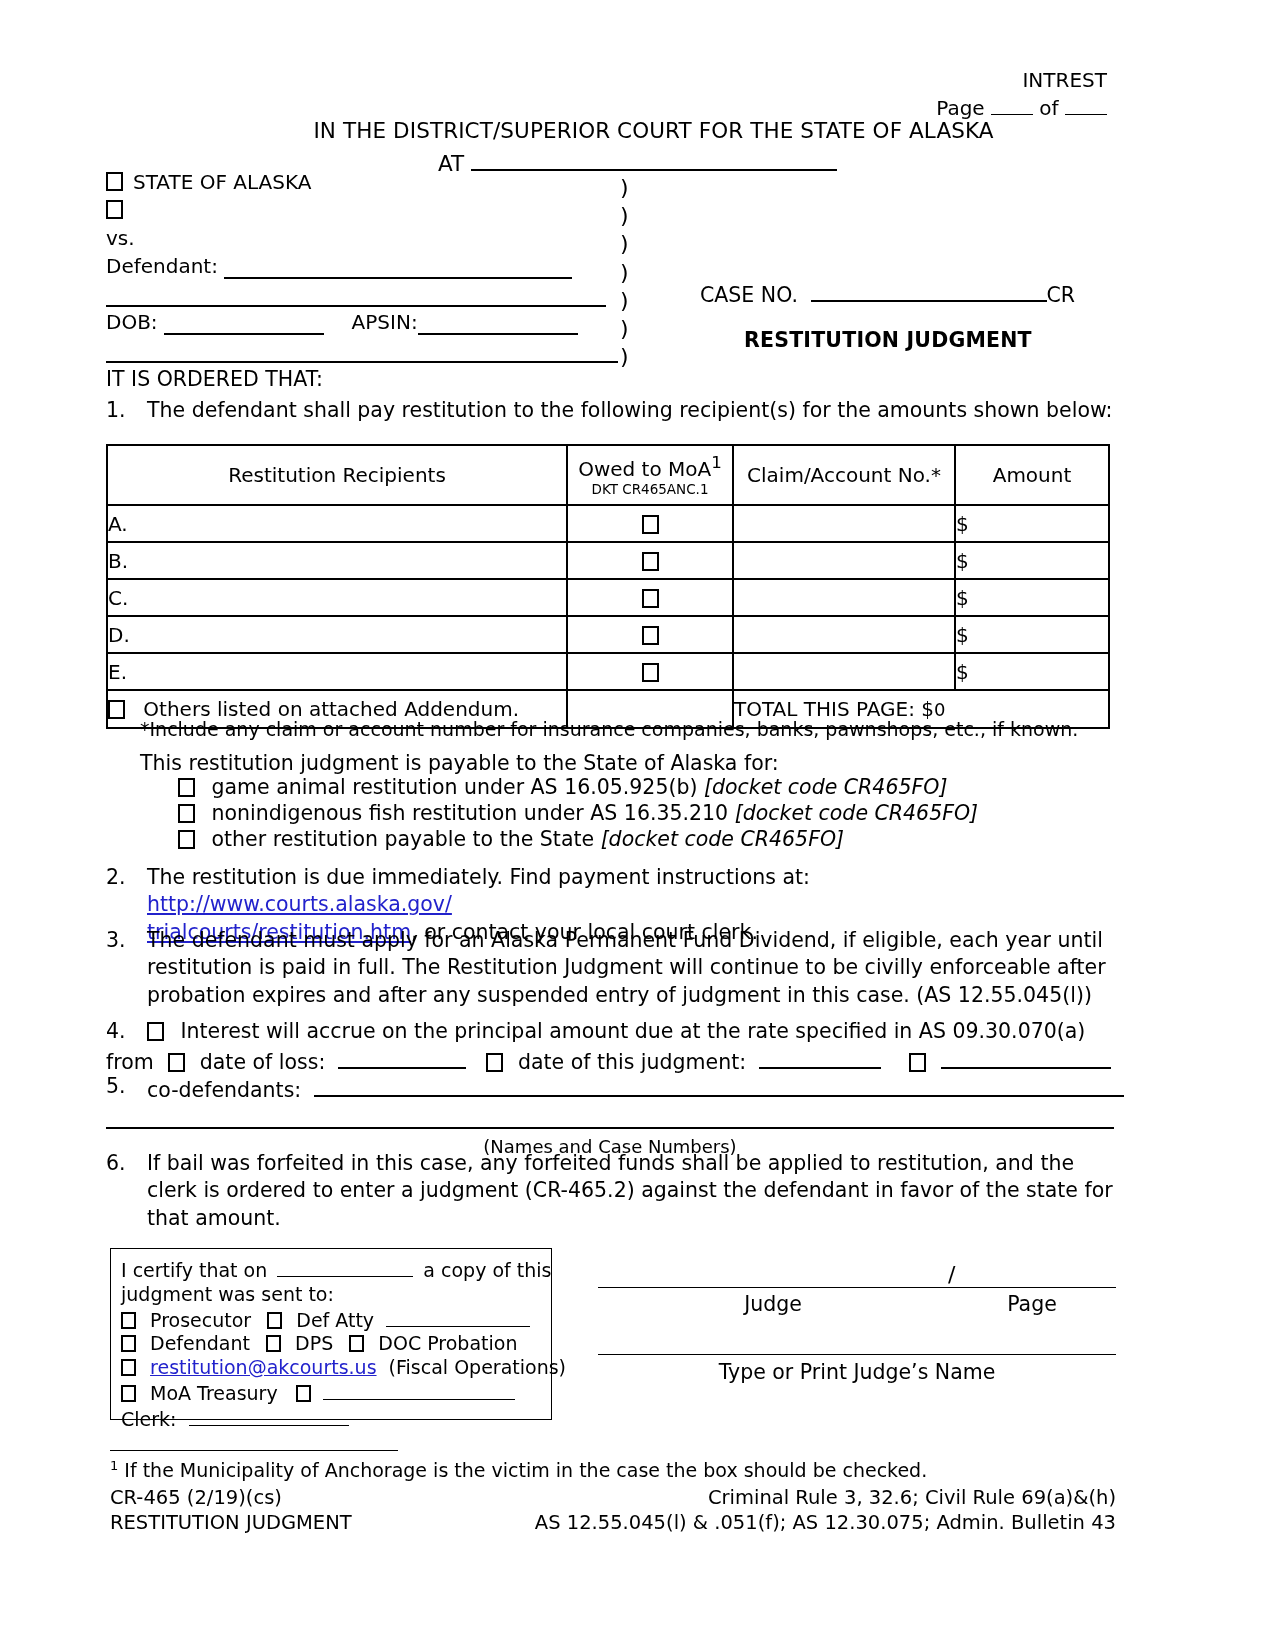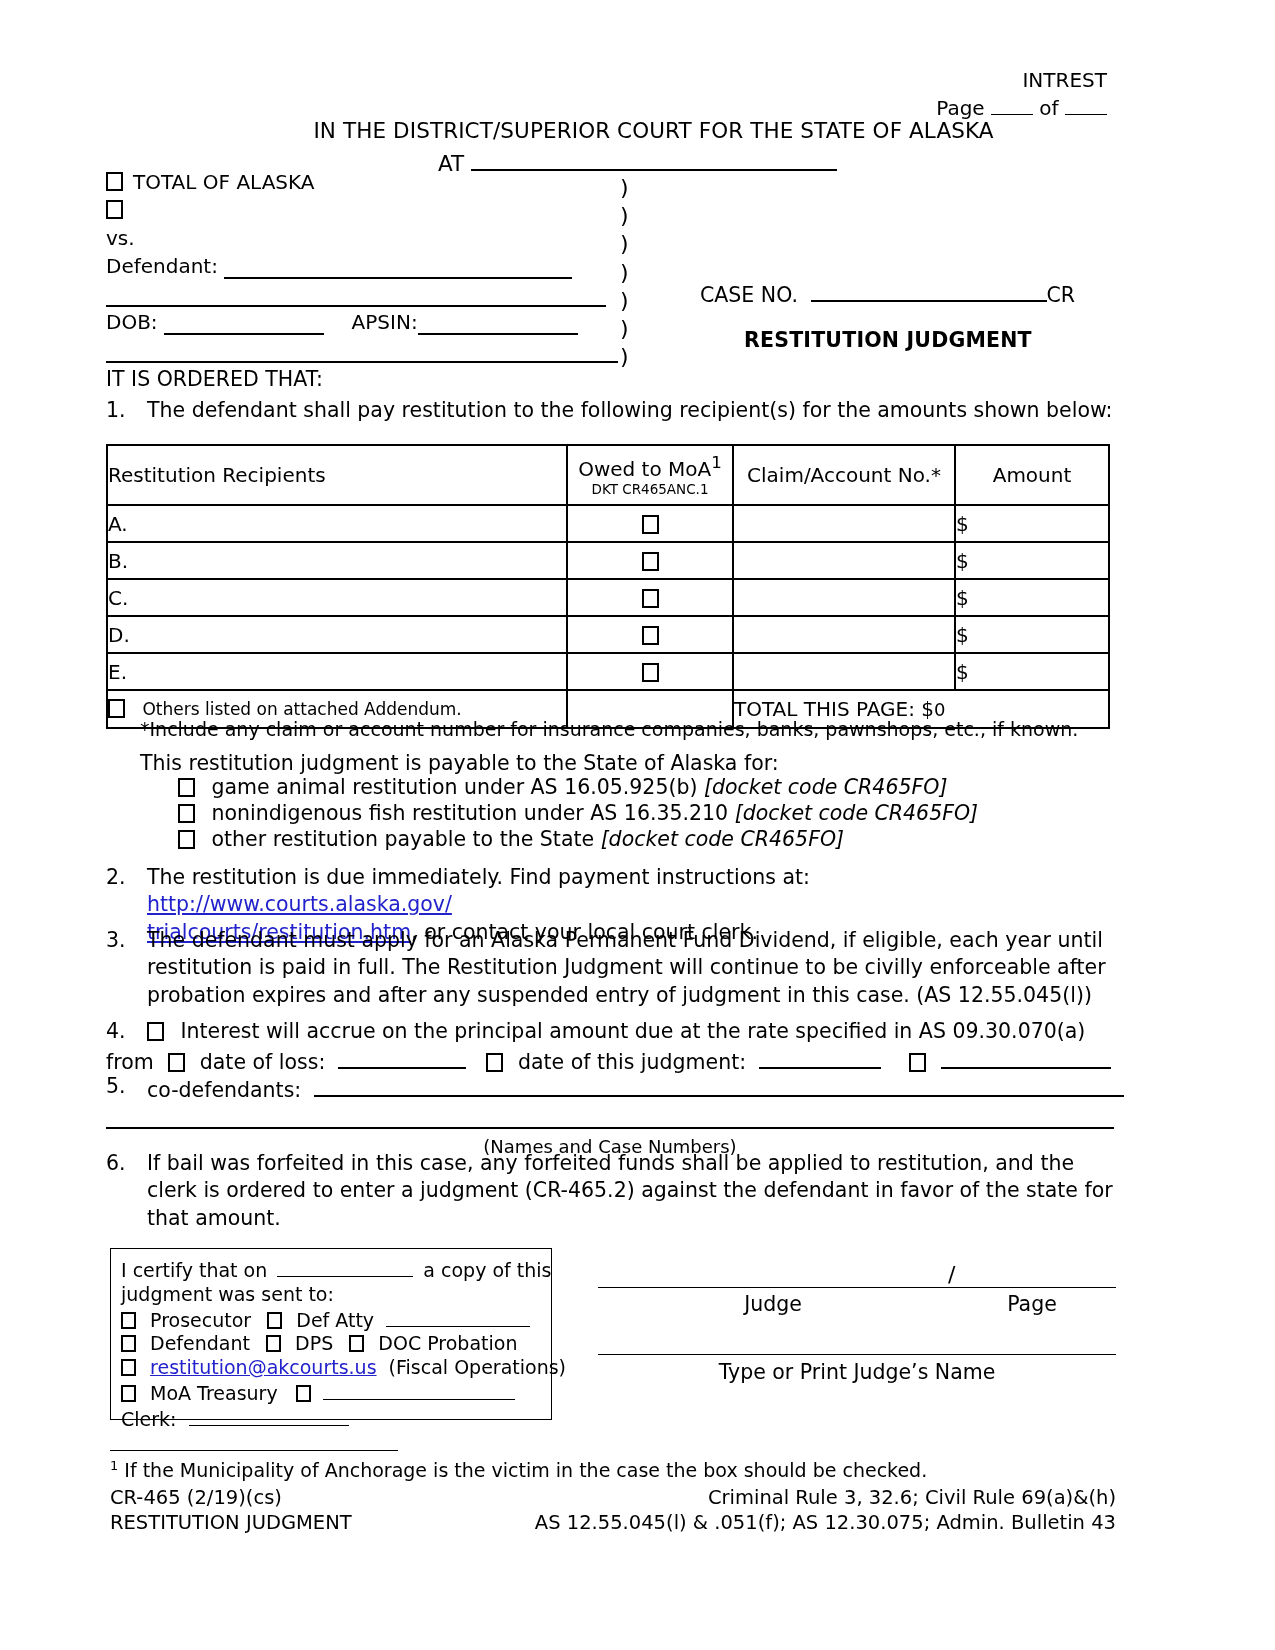--- a/index.html
+++ b/index.html
@@ -150,29 +150,29 @@
     width: 1004px;
     border-collapse: collapse;
     font-size: 20px;
   }
   table.rtable td, table.rtable th {
     border: 2px solid #000;
     padding: 0;
     vertical-align: middle;
     font-weight: normal;
   }
-  .th-recip { text-align: left; height: 58px; }
+  .th-recip { text-align: center; height: 58px; }
   .th-moa  { text-align: center; width: 164px; line-height: 1.05; margin-left: 24px; }
   .th-moa .dkt { font-size: 13.5px; display: block; margin-top: 2px; }
   .th-claim { text-align: center; width: 220px; }
   .th-amt { text-align: center; width: 152px; }
   .row-letter { font-weight: bold; padding-left: 10px; height: 35px; font-size: 20px; }
   .cell-cb { text-align: center; }
   .cell-amt { padding-left: 12px; font-size: 20px; }
-  .addendum-cell { font-weight: bold; padding-left: 10px; height: 36px; font-size: 17px; }
+  .addendum-cell { font-weight: bold; padding-left: 10px; height: 36px; font-size: 20px; }
   .total-cell {
     font-weight: bold;
     text-align: left;
     padding-left: 12px;
     font-size: 20px;
     border-left: 2px solid #000;
   }
   .total-zero { font-weight: normal; font-size: 18px; }
 
   
@@ -325,21 +325,21 @@
 
   <div class="court-title">IN THE DISTRICT/SUPERIOR COURT FOR THE STATE OF ALASKA</div>
   <div class="at-line">
     <span>AT</span>
     <span class="blank" style="width:366px"></span>
   </div>
 
   <div class="caption">
     <div class="cap-row">
       <span class="cb"></span>
-      <span style="margin-left:10px">TOTAL OF ALASKA</span>
+      <span style="margin-left:10px">STATE OF ALASKA</span>
     </div>
     <div class="cap-row">
       <span class="cb"></span>
     </div>
     <div class="cap-row">
       <span>vs.</span>
     </div>
     <div class="cap-row">
       <span>Defendant:</span>
       <span class="blank" style="width:348px;margin-left:6px"></span>

